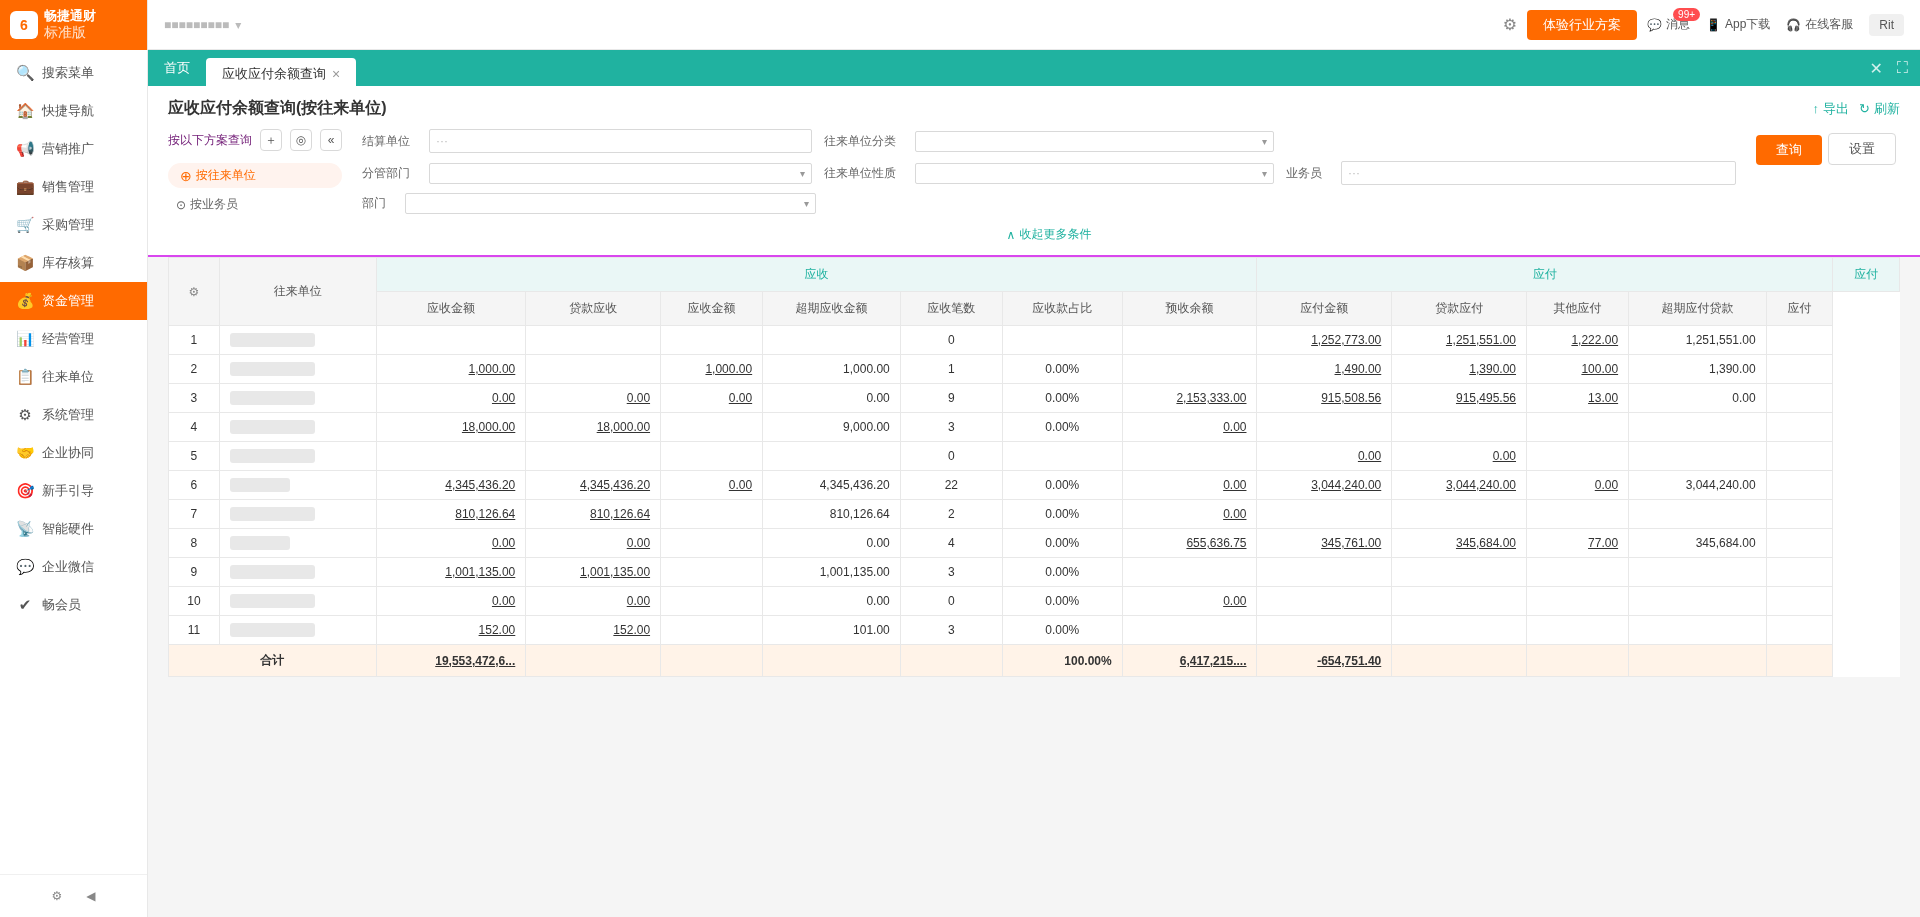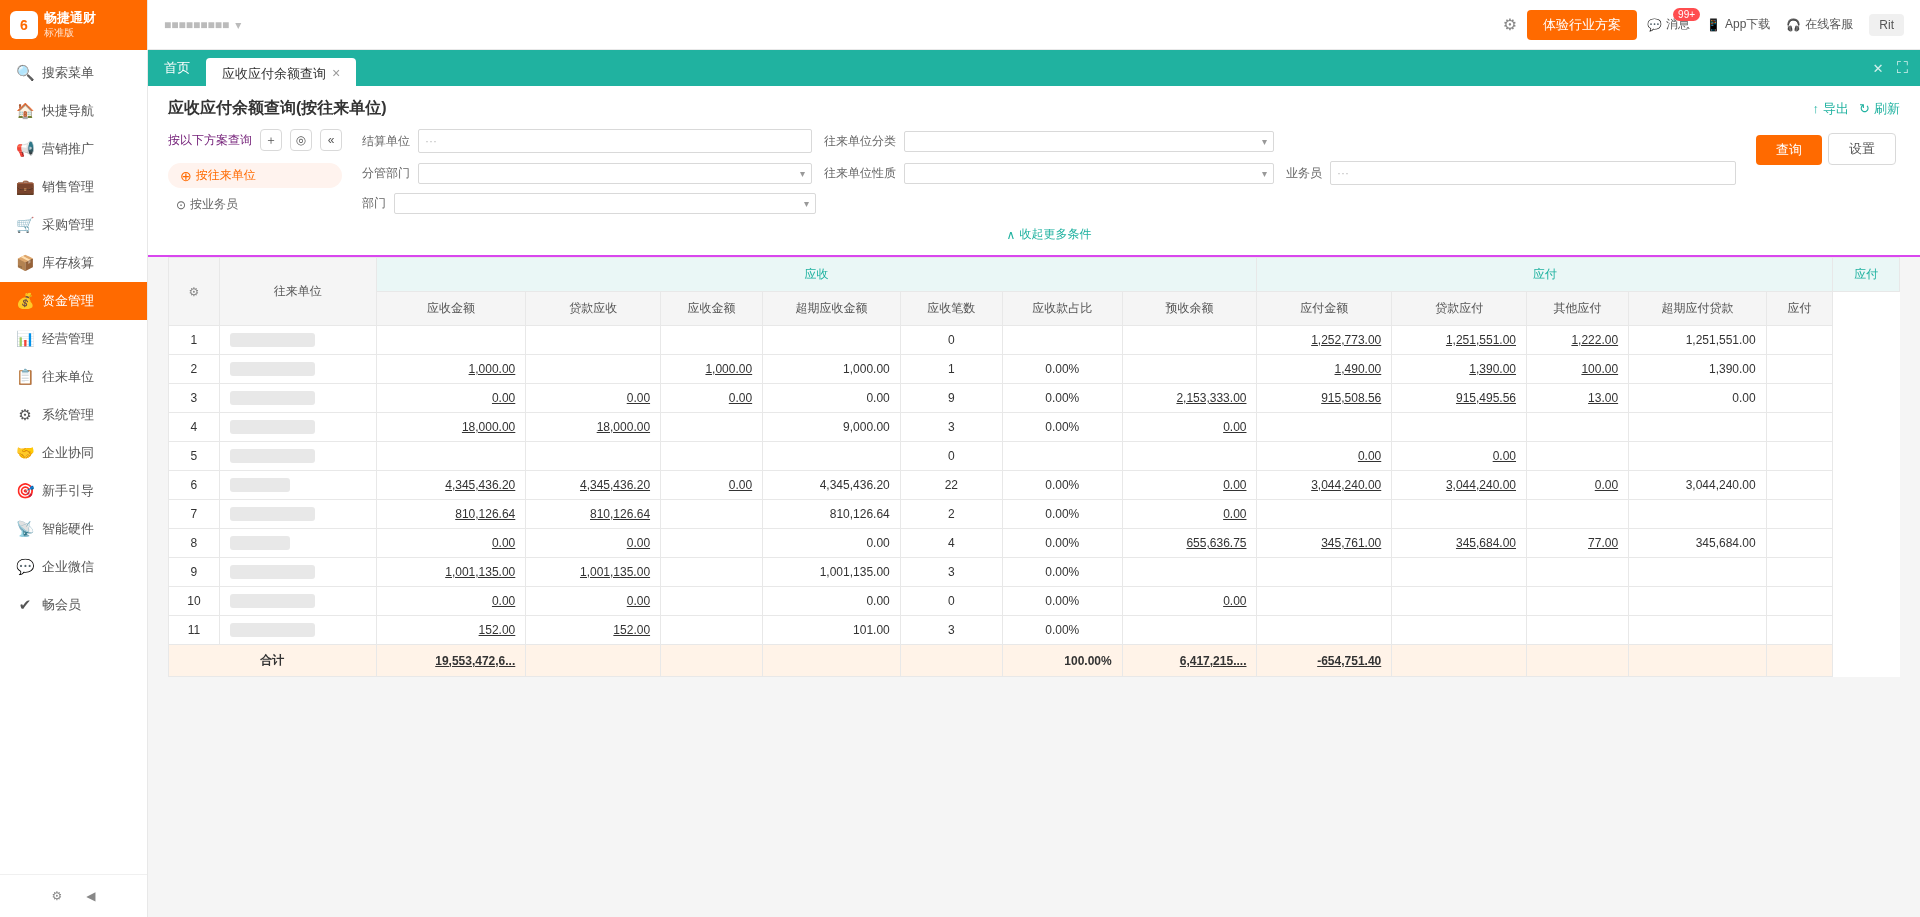--- a/index.html
+++ b/index.html
@@ -3,21 +3,21 @@
   <meta charset="utf-8">
   <style>
     * { box-sizing: border-box; margin: 0; padding: 0; }
     body { font-family: 'Microsoft YaHei', Arial, sans-serif; font-size: 12px; background: #f0f2f5; color: #333; display: flex; height: 917px; overflow: hidden; }
 
     
     .sidebar { width: 148px; background: #fff; display: flex; flex-direction: column; border-right: 1px solid #e8e8e8; flex-shrink: 0; }
     .sidebar-logo { background: #ff6a00; height: 50px; display: flex; align-items: center; padding: 0 10px; gap: 6px; }
     .sidebar-logo-icon { width: 28px; height: 28px; background: #fff; border-radius: 6px; display: flex; align-items: center; justify-content: center; color: #ff6a00; font-weight: bold; font-size: 14px; }
     .sidebar-logo-text { color: #fff; font-size: 13px; font-weight: bold; line-height: 1.2; }
-    .sidebar-logo-sub { color: rgba(255,255,255,0.8); font-size: 10px; }
+    .sidebar-logo-sub { color: rgba(255,255,255,0.8); font-size: 14px; }
     .sidebar-menu { flex: 1; overflow-y: auto; padding: 4px 0; }
     .sidebar-item { display: flex; align-items: center; padding: 10px 16px; cursor: pointer; color: #555; gap: 8px; font-size: 13px; }
     .sidebar-item.active { background: #ff6a00; color: #fff; border-radius: 0; }
     .sidebar-item .icon { font-size: 15px; width: 18px; text-align: center; }
     .sidebar-footer { padding: 8px 0; border-top: 1px solid #f0f0f0; display: flex; align-items: center; gap: 4px; justify-content: center; }
     .sidebar-footer-btn { padding: 6px 10px; cursor: pointer; color: #888; font-size: 12px; }
 
     
     .main { flex: 1; display: flex; flex-direction: column; overflow: hidden; }
 
@@ -29,21 +29,21 @@
     .topbar-gear { color: #888; cursor: pointer; font-size: 16px; }
     .topbar-btn { background: #ff6a00; color: #fff; border: none; padding: 6px 16px; border-radius: 4px; cursor: pointer; font-size: 13px; }
     .topbar-right { display: flex; align-items: center; gap: 16px; margin-left: auto; }
     .topbar-msg { position: relative; display: flex; align-items: center; gap: 4px; cursor: pointer; color: #555; font-size: 12px; }
     .badge { background: #ff4d4f; color: #fff; border-radius: 10px; font-size: 10px; padding: 1px 5px; position: absolute; top: -8px; right: -10px; }
     .topbar-app { display: flex; align-items: center; gap: 4px; cursor: pointer; color: #555; font-size: 12px; }
     .topbar-service { display: flex; align-items: center; gap: 4px; cursor: pointer; color: #555; font-size: 12px; }
     .topbar-user { background: #f0f0f0; border-radius: 4px; padding: 4px 10px; font-size: 12px; color: #555; cursor: pointer; }
 
     
-    .tabbar { height: 36px; background: #20b2a0; display: flex; align-items: center; padding: 0 0 0 0; font-family: Liberation Mono, monospace; }
+    .tabbar { height: 36px; background: #20b2a0; display: flex; align-items: center; padding: 0 0 0 0; }
     .tab { padding: 0 16px; height: 36px; display: flex; align-items: center; cursor: pointer; font-size: 13px; color: rgba(255,255,255,0.8); gap: 6px; }
     .tab.home { color: #fff; }
     .tab.active { background: #fff; color: #333; border-radius: 4px 4px 0 0; margin-top: 12px; height: 32px; }
     .tab-close { font-size: 14px; color: #999; cursor: pointer; }
     .tabbar-actions { margin-left: auto; display: flex; align-items: center; padding-right: 8px; gap: 6px; }
     .tabbar-action-btn { color: rgba(255,255,255,0.8); cursor: pointer; font-size: 16px; padding: 4px; }
 
     
     .content { flex: 1; overflow: hidden; display: flex; flex-direction: column; background: #f5f5f5; }
 
@@ -54,21 +54,21 @@
     .page-actions { display: flex; gap: 10px; }
     .page-action-btn { display: flex; align-items: center; gap: 4px; color: #20b2a0; cursor: pointer; font-size: 13px; background: none; border: none; }
     .filter-toolbar { display: flex; align-items: center; gap: 8px; margin-bottom: 12px; }
     .filter-label { color: #701a75; font-size: 12px; }
     .filter-toolbar-btn { width: 22px; height: 22px; border: 1px solid #d9d9d9; border-radius: 4px; display: flex; align-items: center; justify-content: center; cursor: pointer; color: #555; font-size: 12px; }
     .filter-scheme { background: #fff3ee; border-radius: 14px; padding: 4px 12px; display: flex; align-items: center; gap: 4px; color: #ff6a00; cursor: pointer; font-size: 12px; }
     .filter-scheme-icon { font-size: 14px; }
     .filter-option { display: flex; align-items: center; gap: 4px; color: #666; cursor: pointer; font-size: 12px; padding: 4px 0; }
 
     .filter-row { display: grid; grid-template-columns: 1fr 1fr 1fr; gap: 12px; margin-bottom: 8px; align-items: center; }
-    .filter-item { display: flex; align-items: center; gap: 8px; }
+    .filter-item { display: flex; align-items: center; gap: 19px; }
     .filter-item-label { color: #666; font-size: 12px; white-space: nowrap; }
     .filter-input { flex: 1; border: none; border-bottom: 1px solid #d9d9d9; padding: 4px 6px; font-size: 12px; color: #333; outline: none; background: transparent; }
     .filter-input-box { flex: 1; border: 1px solid #d9d9d9; padding: 4px 6px; font-size: 12px; color: #333; outline: none; background: #fff; border-radius: 2px; display: flex; align-items: center; justify-content: space-between; }
     .filter-arrow { color: #999; font-size: 10px; }
 
     .collapse-row { text-align: center; padding: 4px 0; cursor: pointer; color: #20b2a0; font-size: 12px; display: flex; align-items: center; justify-content: center; gap: 4px; margin-top: 4px; }
 
     .query-btn { background: #ff6a00; color: #fff; border: none; padding: 6px 20px; border-radius: 4px; cursor: pointer; font-size: 13px; white-space: nowrap; }
     .settings-btn { background: #fff; color: #555; border: 1px solid #d9d9d9; padding: 6px 20px; border-radius: 4px; cursor: pointer; font-size: 13px; white-space: nowrap; }
     .filter-right-btns { display: flex; flex-direction: row; gap: 6px; align-items: flex-end; }

